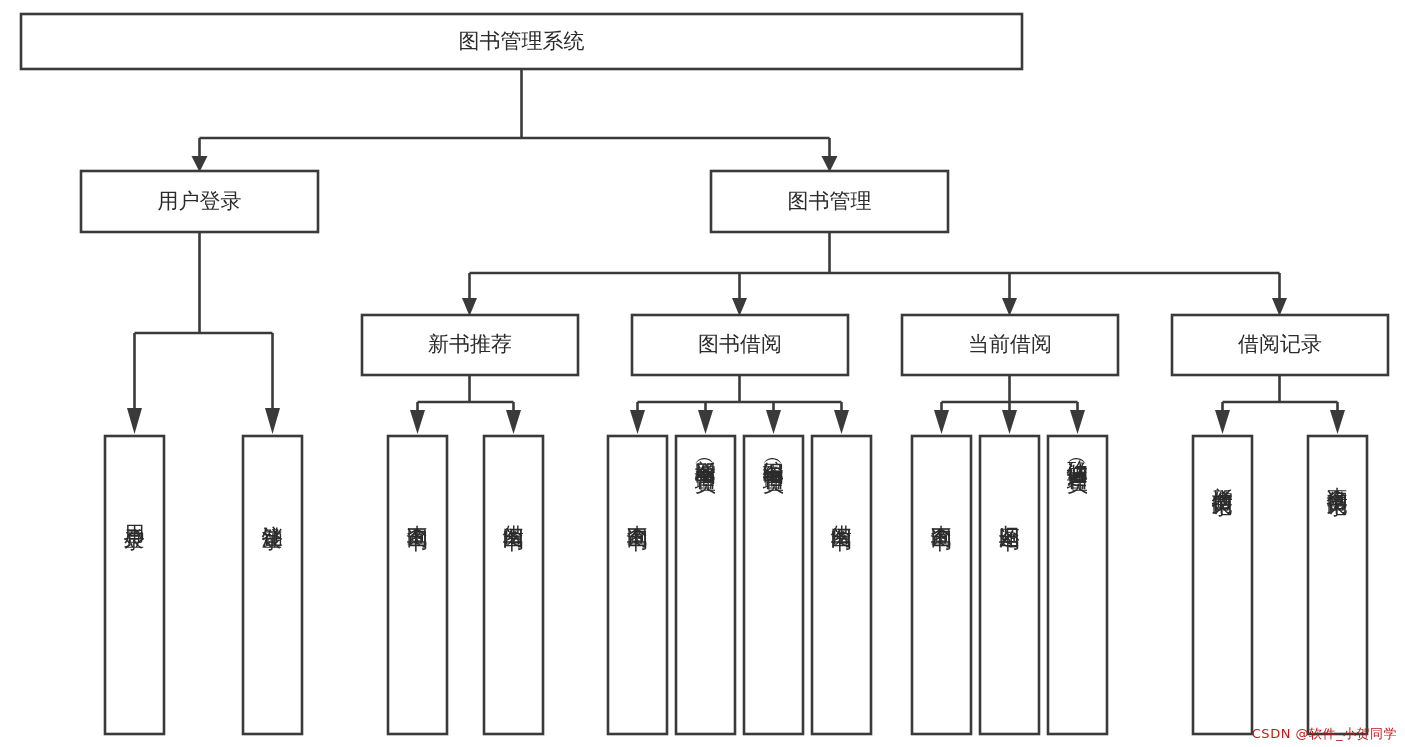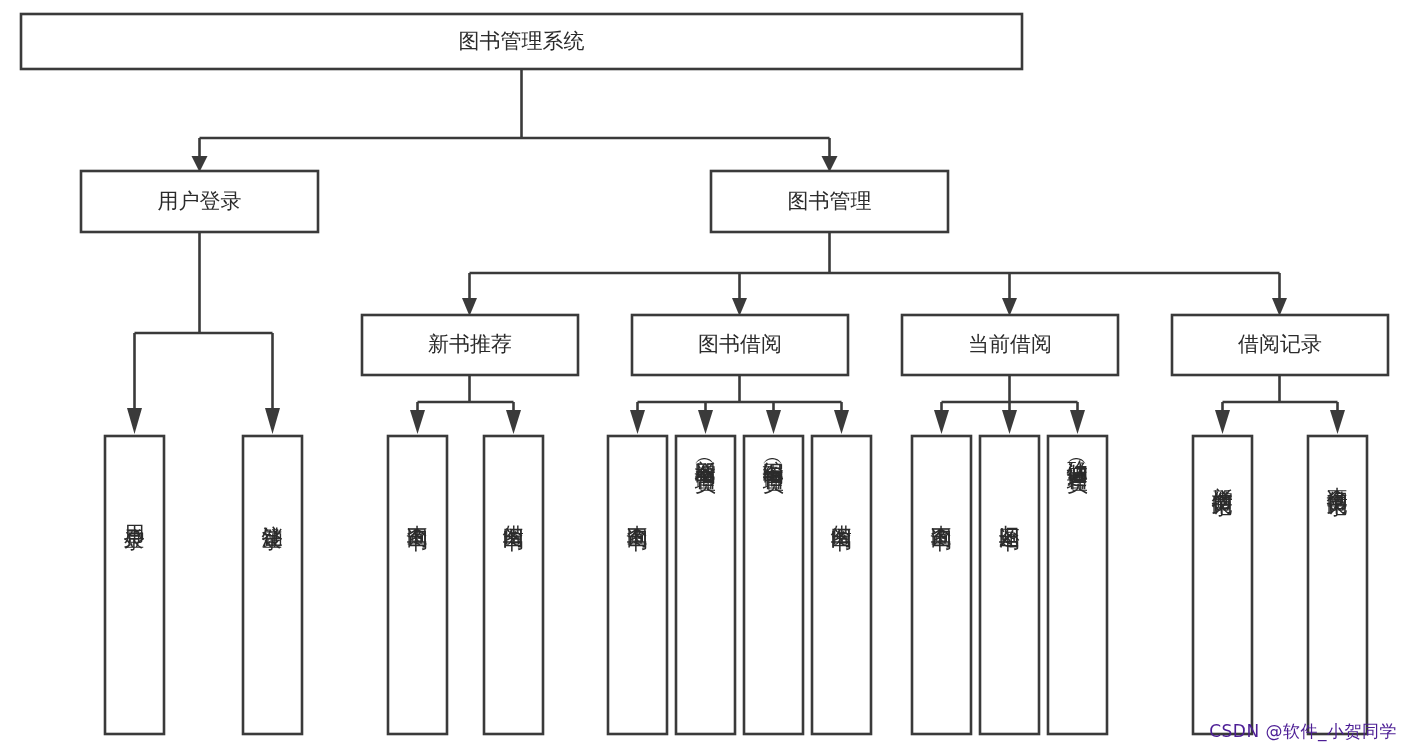--- a/index.html
+++ b/index.html
@@ -63,22 +63,22 @@
     white-space: nowrap;
     text-align: left;
     transform: translateX(-50%);
     pointer-events: none;
   }
   .watermark {
     position: absolute;
     right: 8px;
     bottom: 4px;
     font-family: "DejaVu Sans", "Liberation Sans", sans-serif;
-    font-size: 17px;
-    color: #4c1d95;
+    font-size: 13px;
+    color: #b91c1c;
     white-space: nowrap;
     letter-spacing: 0.5px;
   }
 </style>
 </head>
 <body>
 
 <div id="diagram-root">
 
   <svg class="diagram" viewBox="0 0 1405 747">

